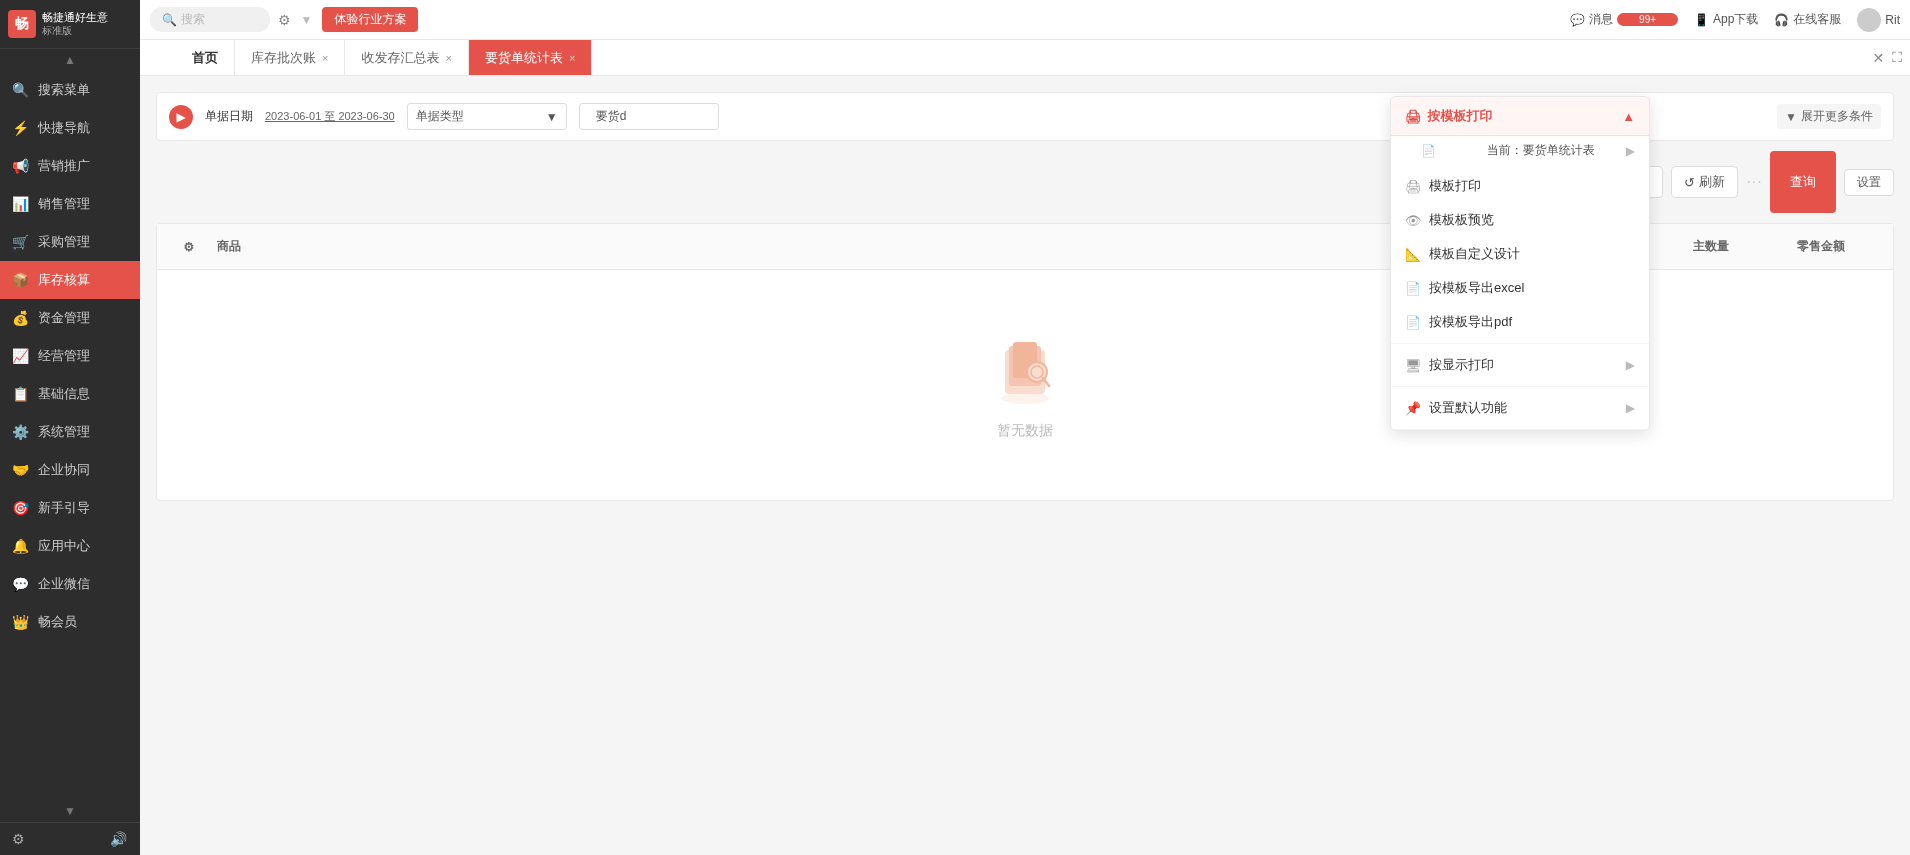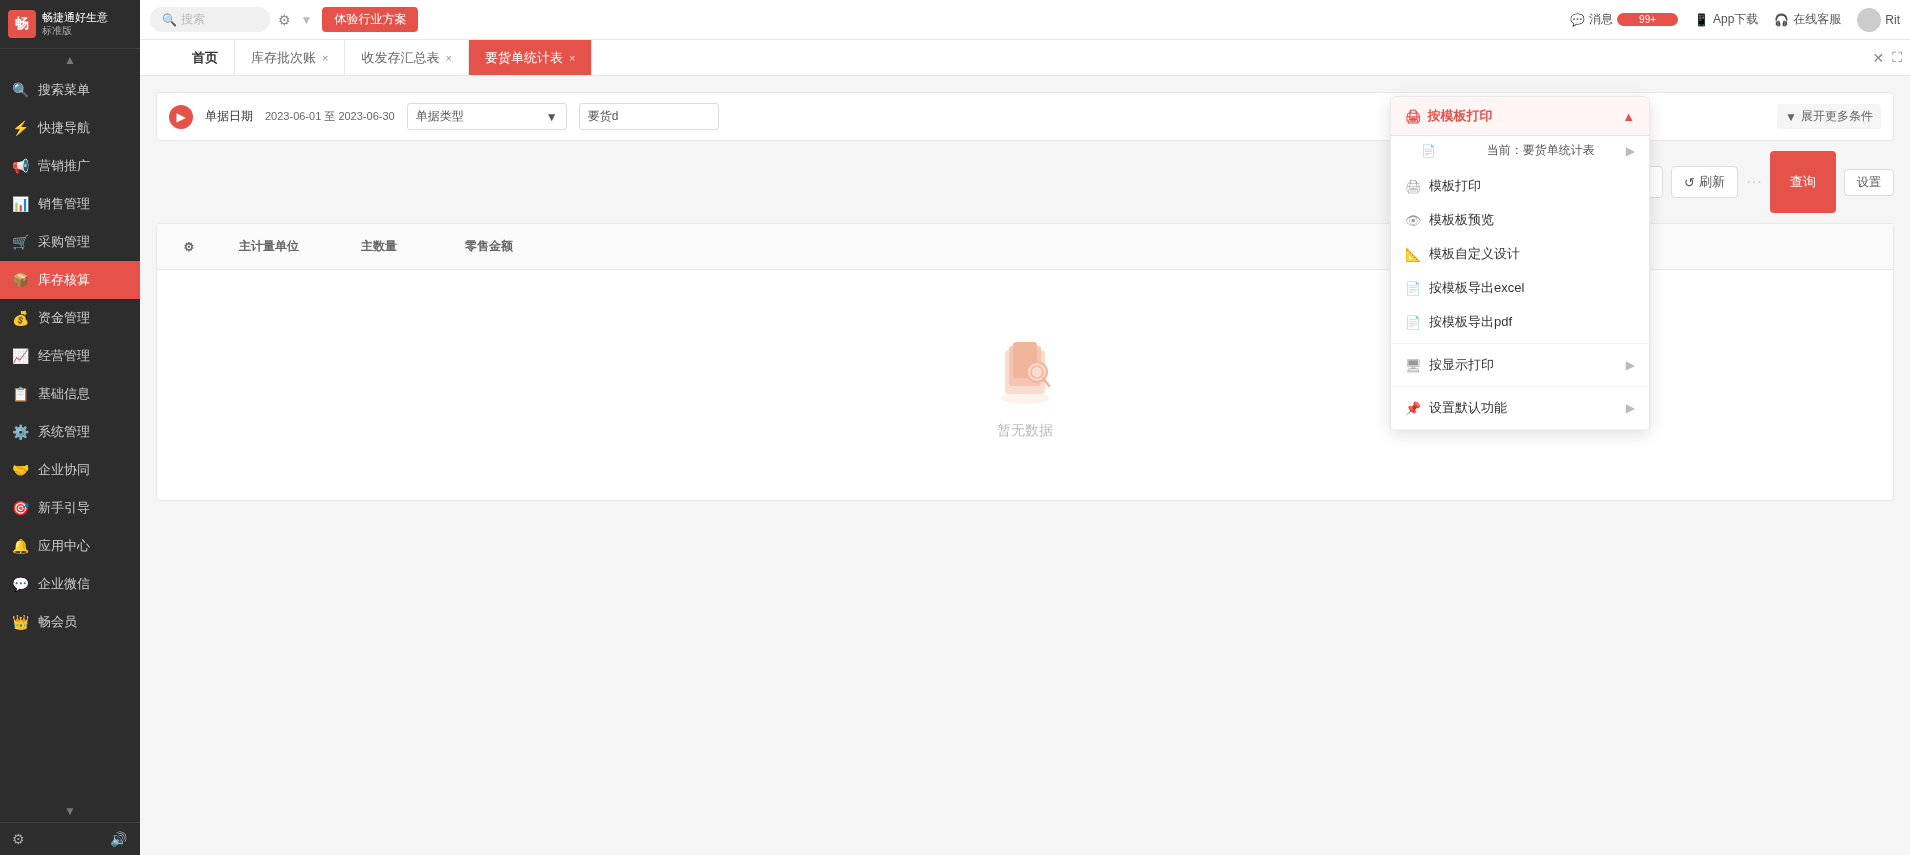--- a/index.html
+++ b/index.html
@@ -133,31 +133,31 @@
       color: #666; font-size: 12px; cursor: pointer; margin-left: auto;
       padding: 4px 8px; background: #f5f5f5; border-radius: 4px;
     }
     .filter-label { color: #333; font-size: 12px; }
     .date-btns { display: flex; align-items: center; gap: 4px; }
     .date-btn {
       padding: 2px 8px; border-radius: 3px; border: 1px solid #ddd;
       font-size: 12px; cursor: pointer; color: #555; background: #fff;
     }
     .date-btn.active { background: #e5524a; color: #fff; border-color: #e5524a; }
-    .date-range { color: #666; font-size: 11px; }
+    .date-range { color: #666; font-size: 11px; text-decoration: underline; }
     .filter-select {
       display: flex; align-items: center; gap: 20px;
       border: 1px solid #ddd; border-radius: 3px;
       padding: 4px 8px; background: #fff; min-width: 160px;
       font-size: 12px; color: #555; cursor: pointer;
     }
     .filter-tag-input {
       display: flex; align-items: center; gap: 4px;
       border: 1px solid #ddd; border-radius: 3px;
-      padding: 4px 8px; background: #fff; min-width: 140px;
+      padding: 4px 16px; background: #fff; min-width: 140px;
       font-size: 12px; color: #999;
     }
 
     
     .toolbar {
       display: flex; align-items: center; gap: 8px; margin-bottom: 10px;
     }
     .toolbar-right { margin-left: auto; display: flex; align-items: center; gap: 8px; }
     .btn-print {
       display: flex; align-items: center; gap: 4px;
@@ -431,20 +431,21 @@
         </button>
         <span style="color:#ccc; font-size:16px; cursor:pointer;">···</span>
         <button class="btn-query">查询</button>
         <button class="btn-settings">设置</button>
       </div>
     </div>
 
     <div class="table-wrap">
       <div class="table-header">
         <div class="th" style="width:40px;">⚙</div>
+        <div class="th" style="flex:2; text-align:left;">商品</div>
         <div class="th" style="width:120px;">主计量单位</div>
         <div class="th" style="width:100px;">主数量</div>
         <div class="th" style="width:120px;">零售金额</div>
       </div>
 
       <div class="empty-state">
         <div class="empty-icon">
           <svg width="80" height="80" viewBox="0 0 80 80" xmlns="http://www.w3.org/2000/svg">
             <ellipse cx="40" cy="68" rx="24" ry="6" fill="#f5c8b0" opacity="0.4"></ellipse>
             <rect x="20" y="20" width="40" height="44" rx="4" fill="#f5c8b0"></rect>

